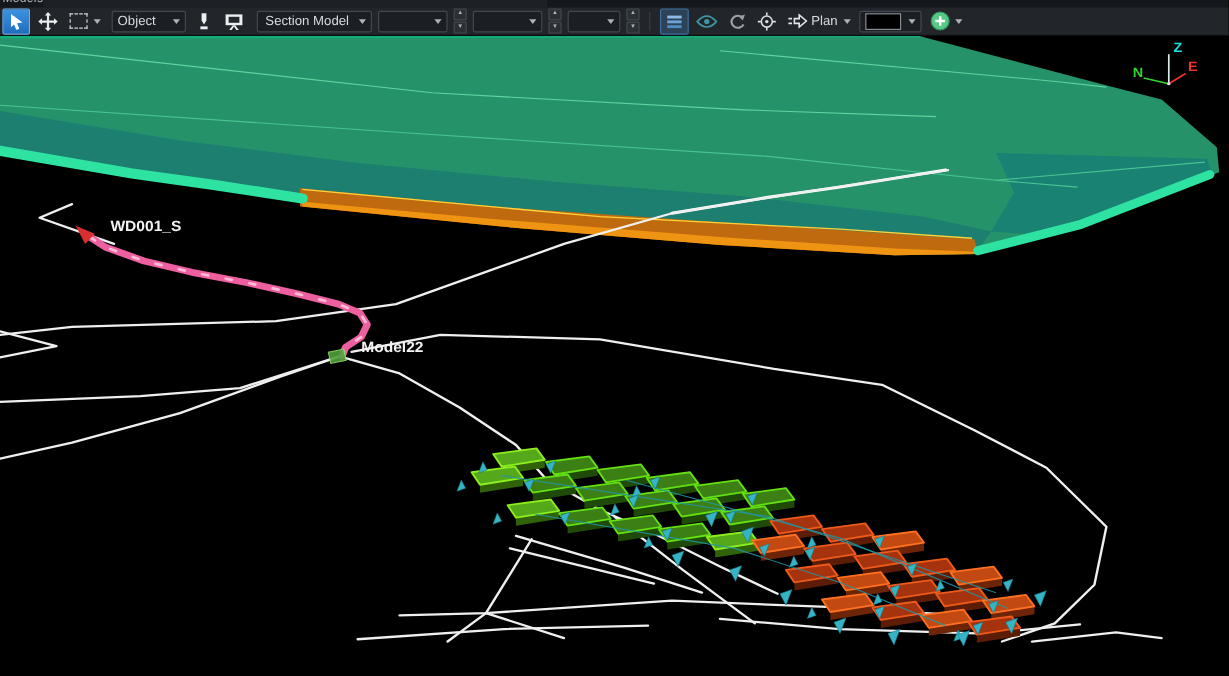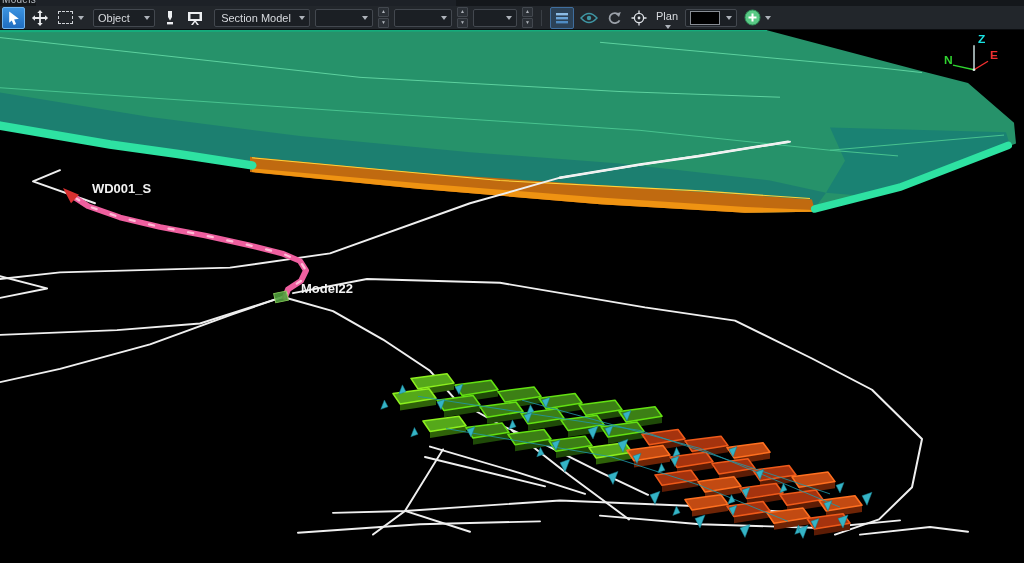--- a/index.html
+++ b/index.html
@@ -139,21 +139,21 @@
     </div>
 
     <div class="tbtn">
       <svg class="icon" width="16" height="16" viewBox="0 0 16 16">
         <circle cx="8" cy="8" r="4.6" fill="none" stroke="#dde1e6" stroke-width="1.3"></circle>
         <circle cx="8" cy="8" r="1.4" fill="#dde1e6"></circle>
         <path d="M8,0.5 V3 M8,13 V15.5 M0.5,8 H3 M13,8 H15.5" stroke="#dde1e6" stroke-width="1.3"></path>
       </svg>
     </div>
 
-    <div class="tbtn" style="width:auto;padding:0 2px;gap:3px;flex-direction:column;">
+    <div class="tbtn" style="width:auto;padding:0 2px;gap:3px;">
       <svg class="icon" width="17" height="13" viewBox="0 0 17 13">
         <path d="M1,4.5 h3 M1,8.5 h3" stroke="#e3e6ea" stroke-width="1.4"></path>
         <path d="M6,4.5 h4 v-3 l6,5 -6,5 v-3 h-4 z" fill="none" stroke="#e3e6ea" stroke-width="1.3"></path>
       </svg>
       <span style="color:#d7dade;font-size:11px;">Plan</span>
       <span class="caret" style="margin-left:2px;"></span>
     </div>
 
     <div class="combo" style="width:52px;">
       <span class="swatch"></span>

